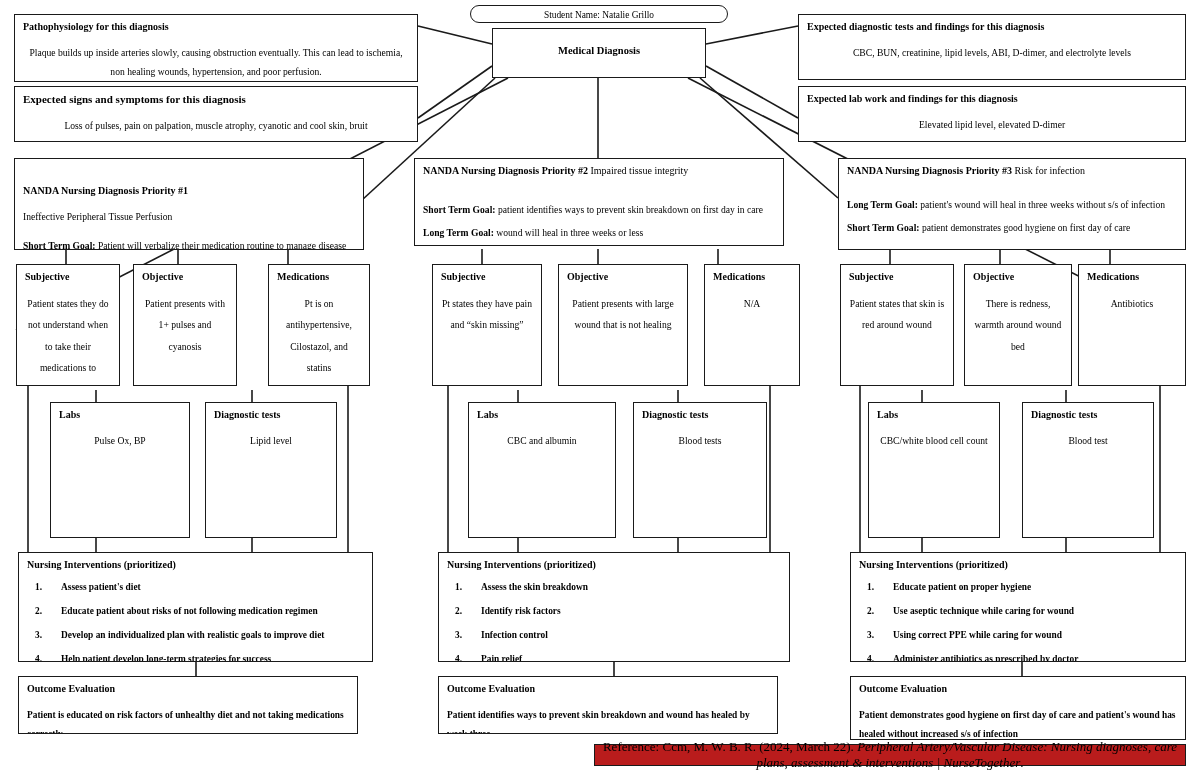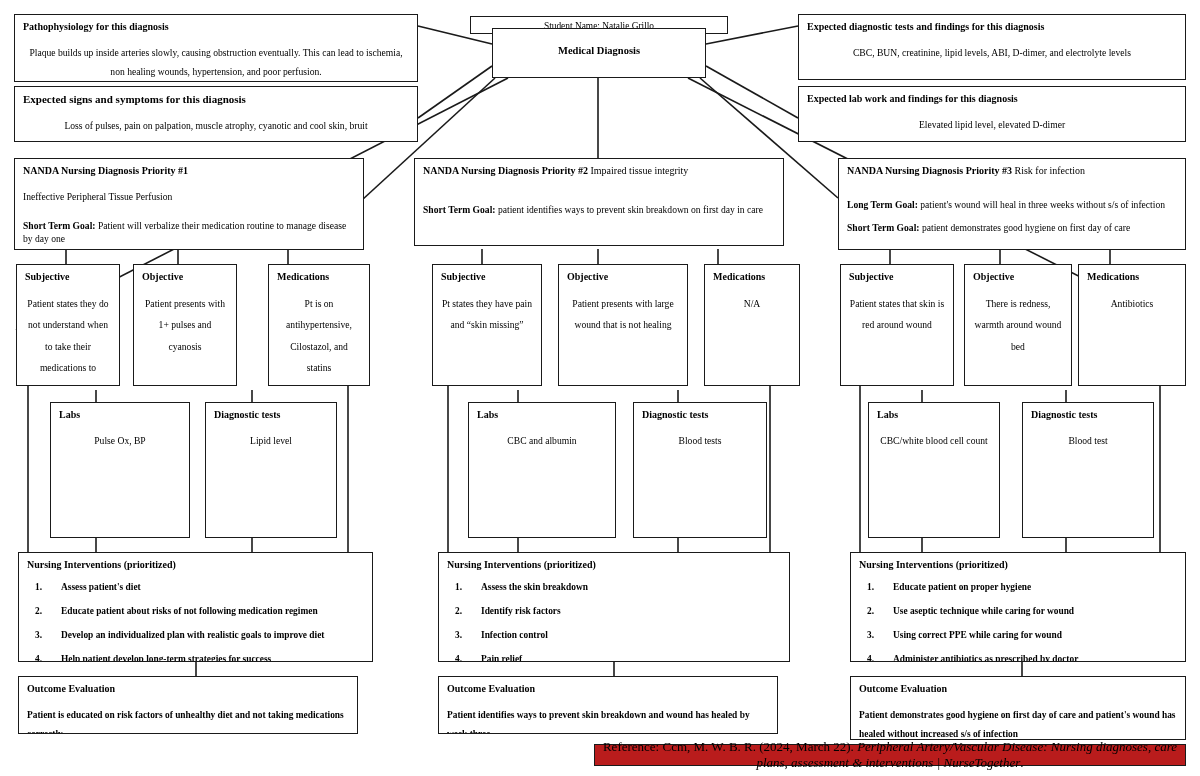--- a/index.html
+++ b/index.html
@@ -174,21 +174,21 @@
       <line x1="922" y1="390" x2="922" y2="404"></line>
       <line x1="1066" y1="390" x2="1066" y2="404"></line>
       <line x1="860" y1="386" x2="860" y2="554"></line>
       <line x1="922" y1="538" x2="922" y2="554"></line>
       <line x1="1066" y1="538" x2="1066" y2="554"></line>
       <line x1="1160" y1="386" x2="1160" y2="554"></line>
       <line x1="1022" y1="661" x2="1022" y2="678"></line>
     </g>
   </svg>
 
-  <div class="box" style="left:470px; top:16px; width:258px; height:18px;">
+  <div class="box" style="left:470px; top:5px; width:258px; height:18px;border-radius:9px;">
     <div class="student">Student Name: Natalie Grillo</div>
   </div>
 
   <div class="box" style="left:492px; top:28px; width:214px; height:50px;">
     <div class="center-title">Medical Diagnosis</div>
   </div>
 
   <div class="box" style="left:14px; top:14px; width:404px; height:68px;">
     <div class="pad">
       <div class="hd">Pathophysiology for this diagnosis</div>
@@ -212,38 +212,40 @@
 
   <div class="box" style="left:798px; top:86px; width:388px; height:56px;">
     <div class="pad">
       <div class="hd">Expected lab work and findings for this diagnosis</div>
       <div class="bodytext">Elevated lipid level, elevated D-dimer</div>
     </div>
   </div>
 
   <div class="box" style="left:14px; top:158px; width:350px; height:92px;">
     <div class="pad">
-      <div class="hd" style="margin-bottom:10px;">
+      <div class="hd" style="margin-bottom:10px;margin-top:20px;">
         <span>NANDA Nursing Diagnosis Priority #1</span>
       </div>
       <div class="bodytext-tight" style="margin-bottom:14px;">Ineffective Peripheral Tissue Perfusion</div>
       <div class="goal"><b>Short Term Goal:</b>
         <span>Patient will verbalize their medication routine to manage disease by day one</span></div>
 
     </div>
   </div>
 
   <div class="box" style="left:414px; top:158px; width:370px; height:88px;">
     <div class="pad">
       <div class="hd" style="margin-bottom:26px;">
         <span>NANDA Nursing Diagnosis Priority #2</span>
         <span class="hd-inline-normal">Impaired tissue integrity</span>
       </div>
       <div class="goal"><b>Short Term Goal:</b>
         <span>patient identifies ways to prevent skin breakdown on first day in care</span></div>
+      <div class="goal"><b>Long Term Goal:</b>
+        <span>wound will heal in three weeks or less</span></div>
     </div>
   </div>
 
   <div class="box" style="left:838px; top:158px; width:348px; height:92px;">
     <div class="pad">
       <div class="hd" style="margin-bottom:21px;">
         <span>NANDA Nursing Diagnosis Priority #3</span>
         <span class="hd-inline-normal">Risk for infection</span>
       </div>
       <div class="goal"><b>Long Term Goal:</b>

